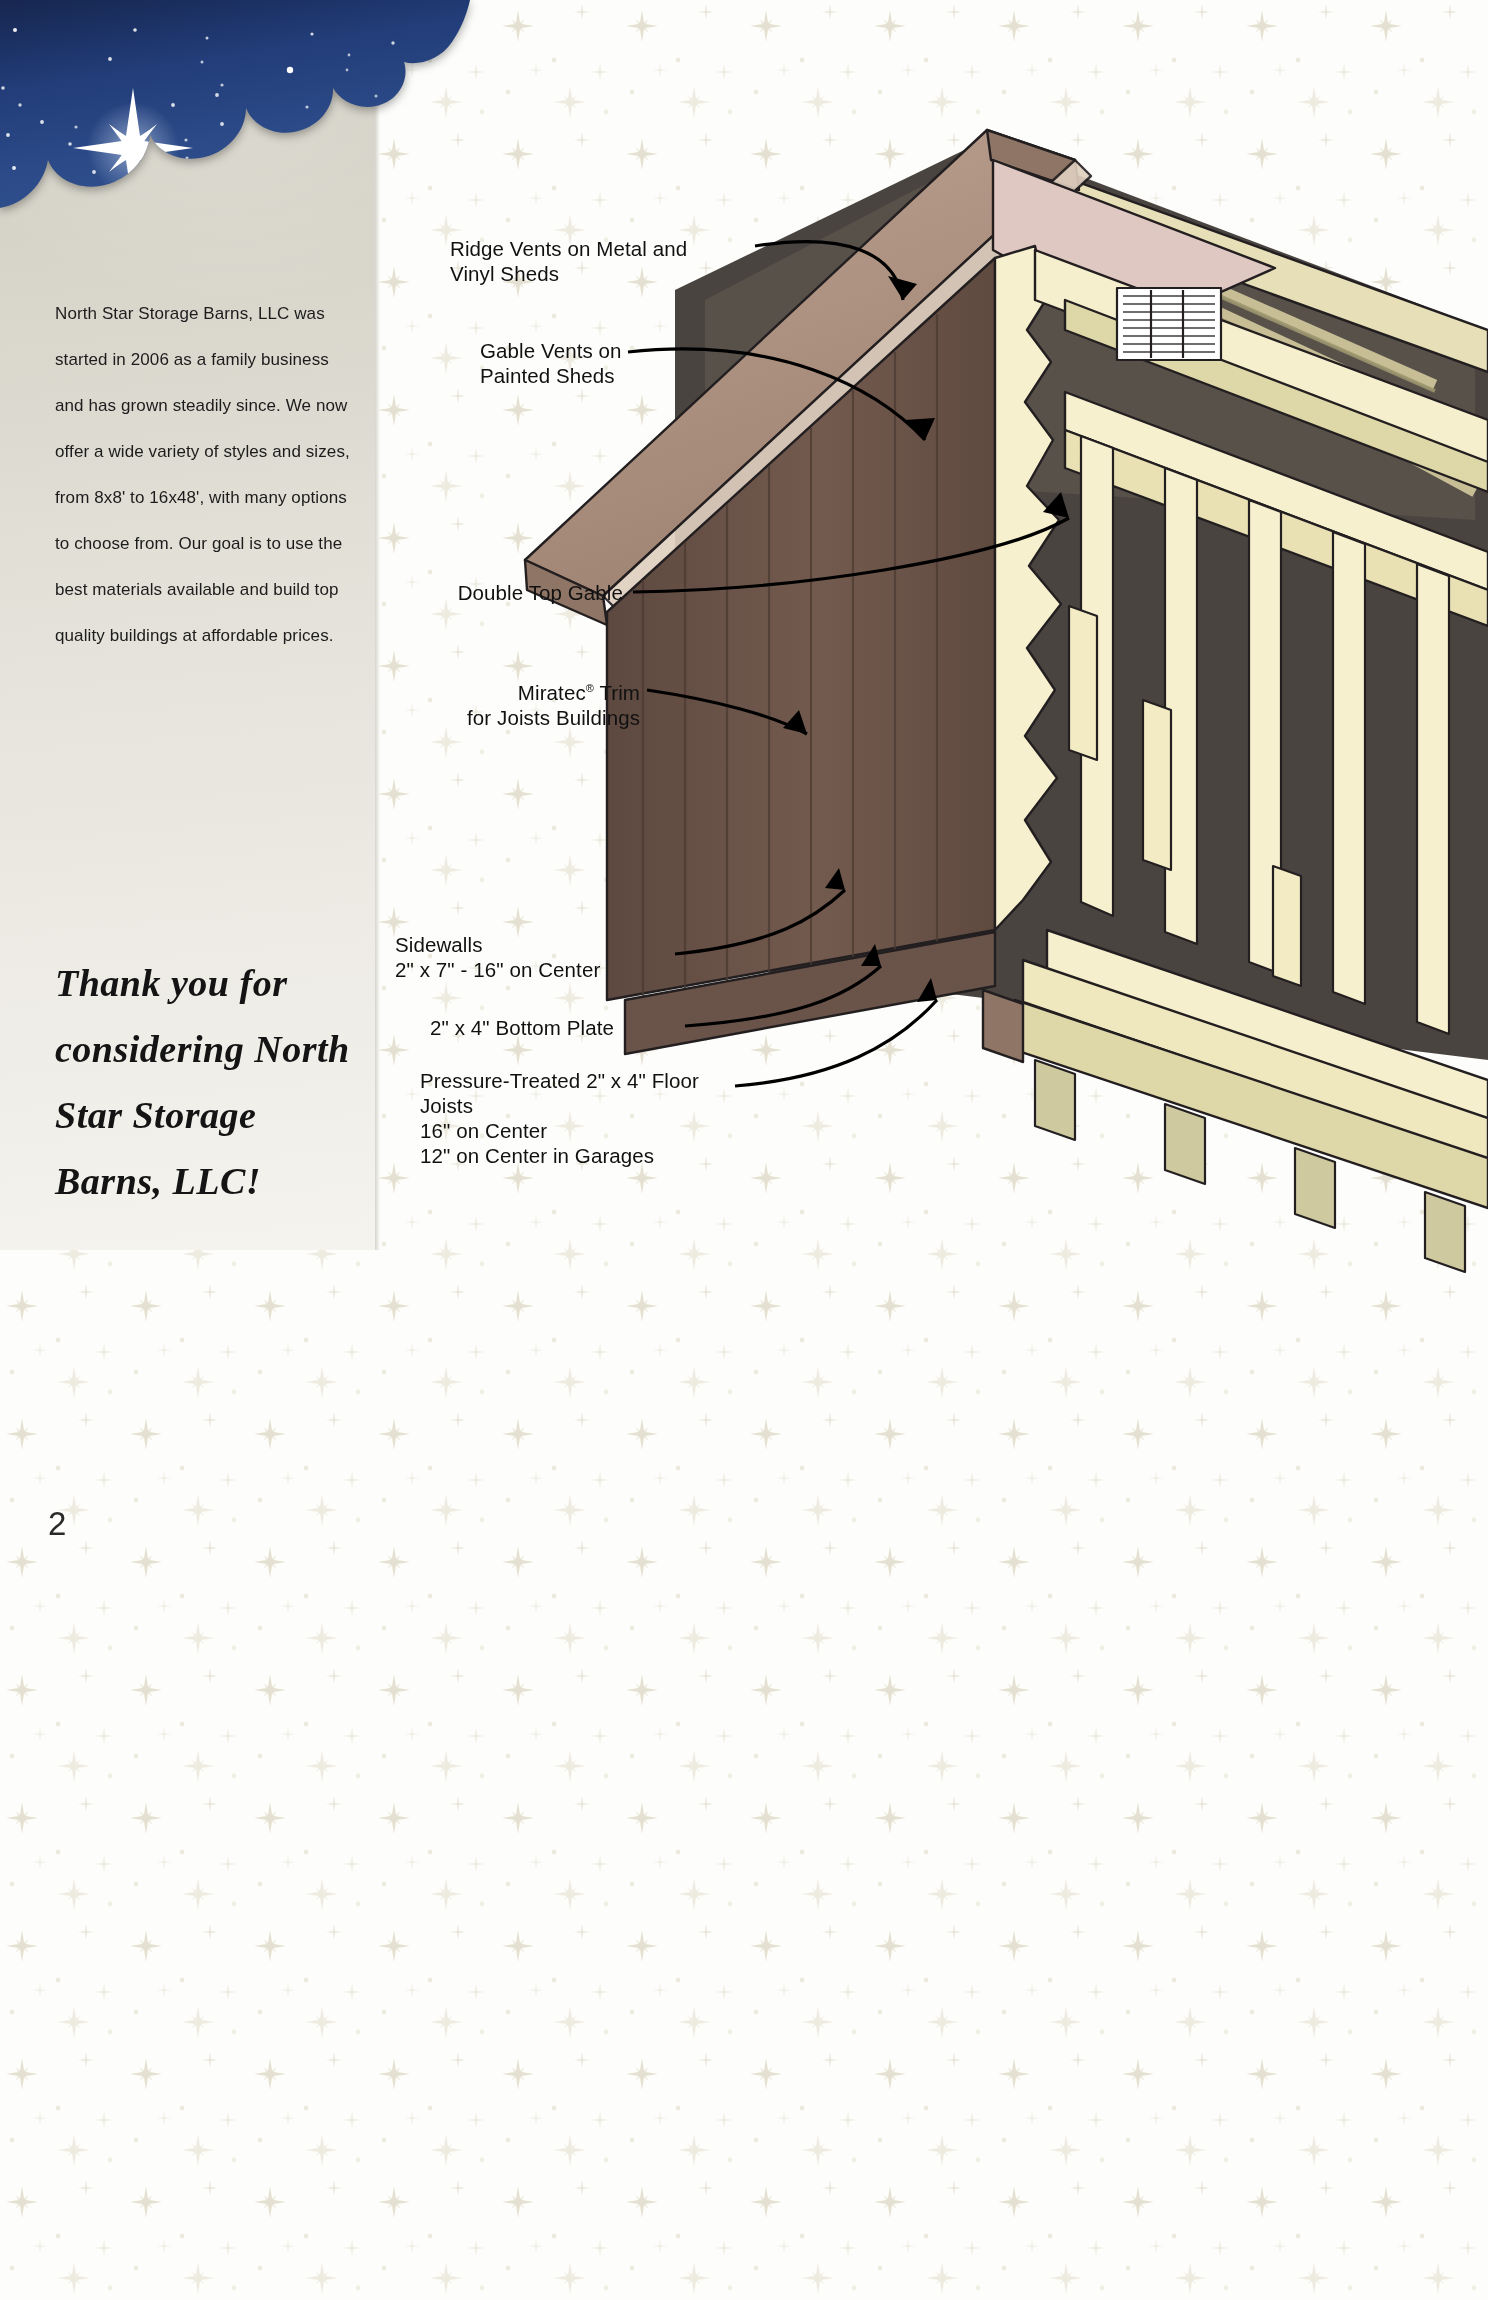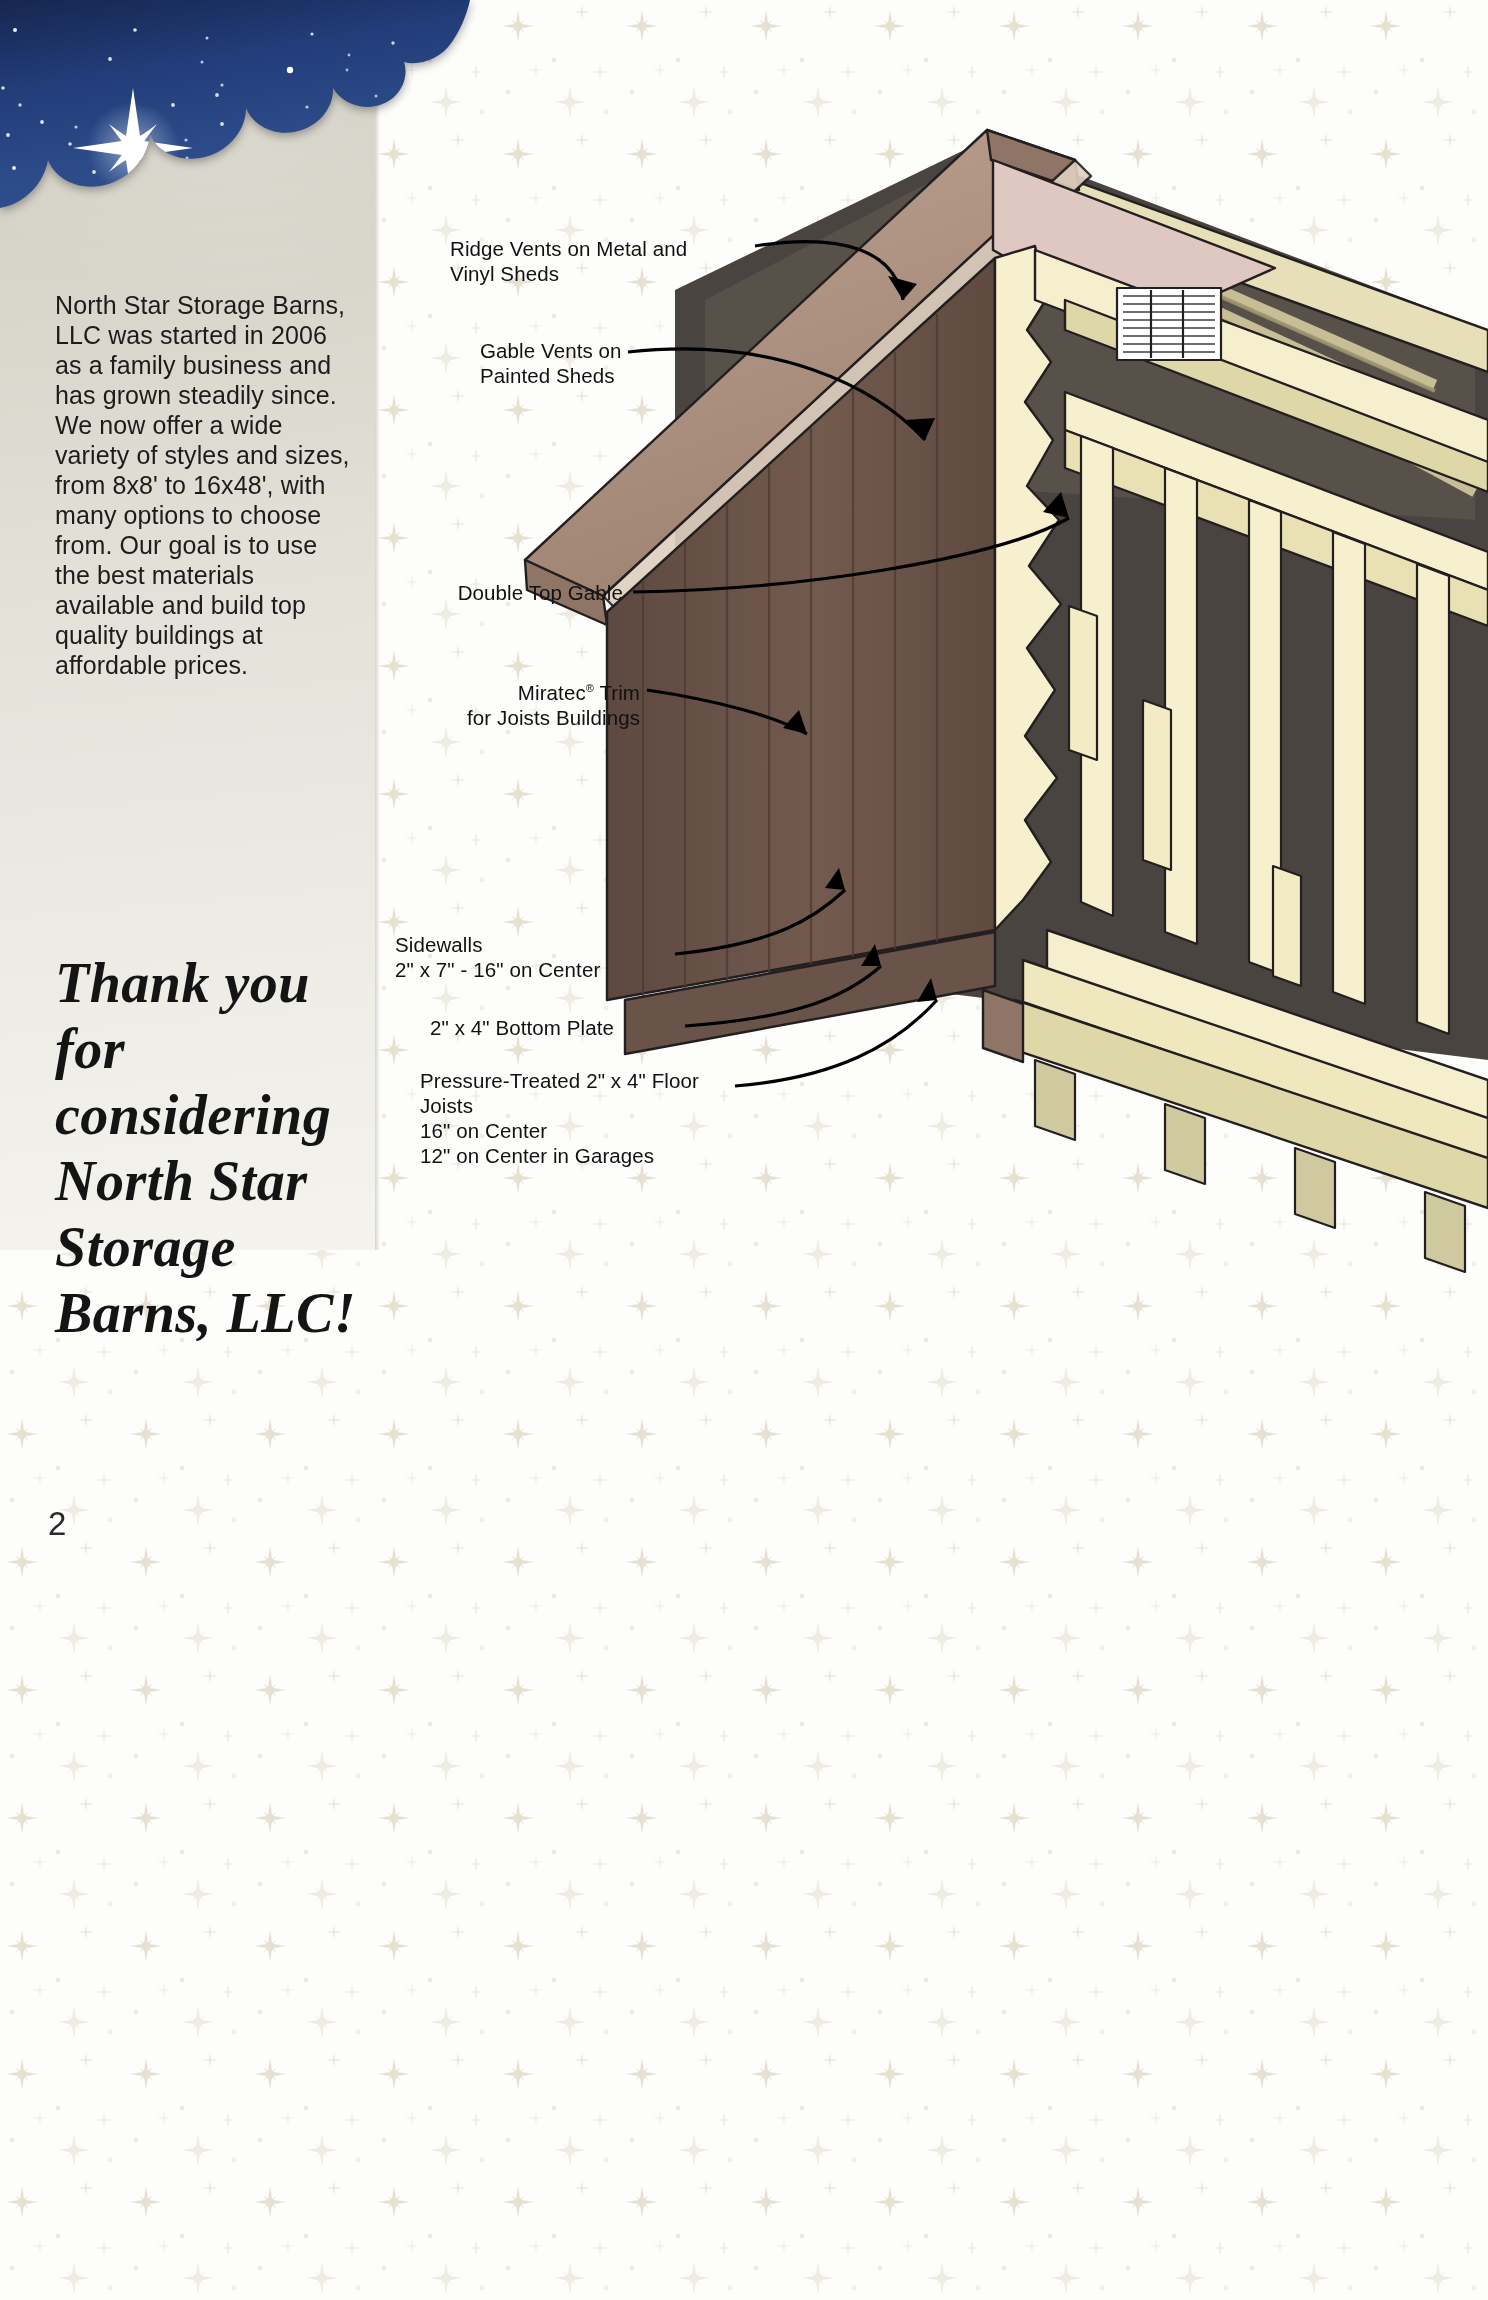--- a/index.html
+++ b/index.html
@@ -41,29 +41,29 @@
 
   
   #nightsky{
     position:absolute;left:0;top:0;width:470px;height:215px;
     z-index:6;
     filter:drop-shadow(0 3px 5px rgba(0,0,0,.35));
   }
 
   
   #about-text{
-    position:absolute;left:55px;top:265px;width:300px;
-    font-size:25px;line-height:30px;color:#1c1c1c;
+    position:absolute;left:55px;top:274px;width:300px;
+    font-size:17px;line-height:46px;color:#1c1c1c;
     letter-spacing:.1px;
     z-index:5;
     font-family:"Liberation Sans","DejaVu Sans",sans-serif;
   }
   #thanks-text{
     position:absolute;left:55px;top:950px;width:310px;
-    font-size:56px;line-height:66px;color:#141414;
+    font-size:38px;line-height:66px;color:#141414;
     font-family:"Liberation Serif","DejaVu Serif",serif;
     font-style:italic;font-weight:700;
     letter-spacing:.5px;
     z-index:5;
   }
   #page-number{
     position:absolute;left:48px;top:1505px;
     font-size:33px;color:#2a2a2a;
     z-index:5;
     font-family:"Liberation Sans","DejaVu Sans",sans-serif;

